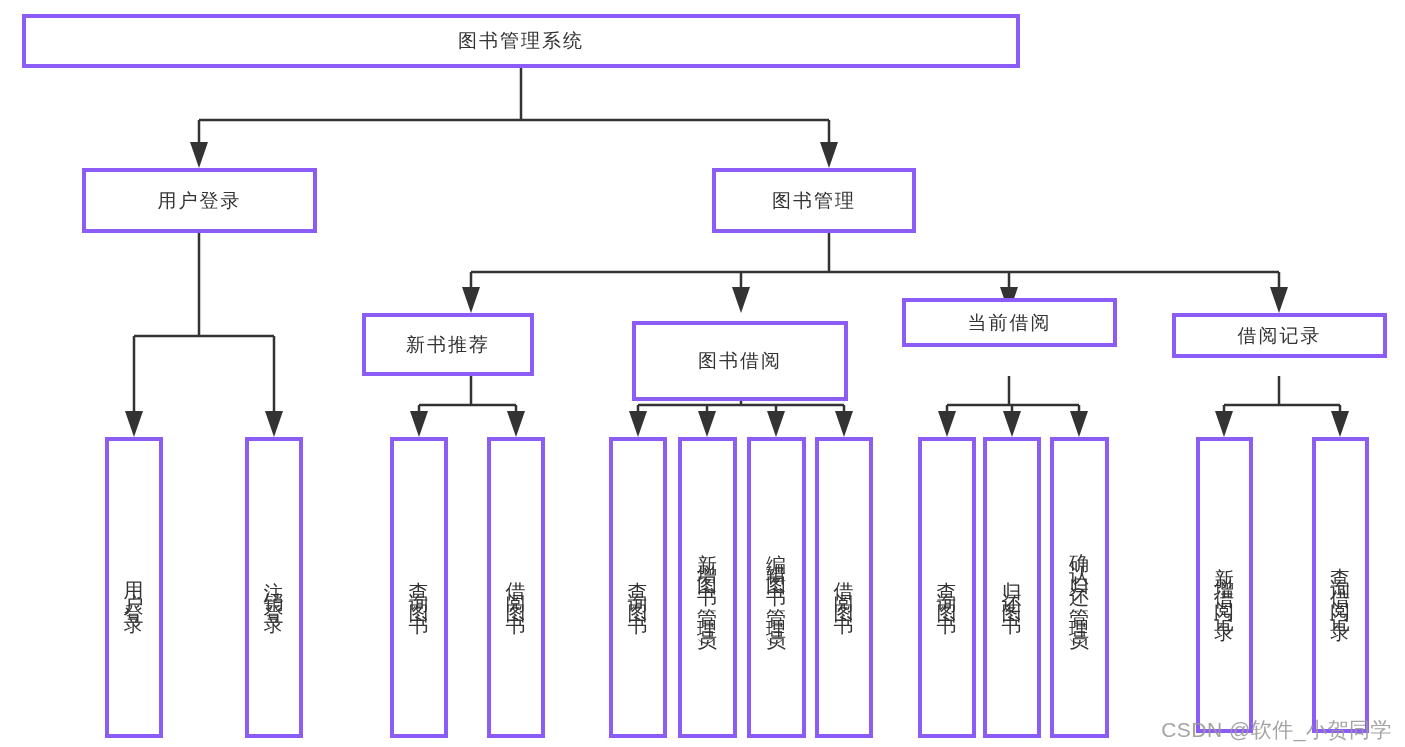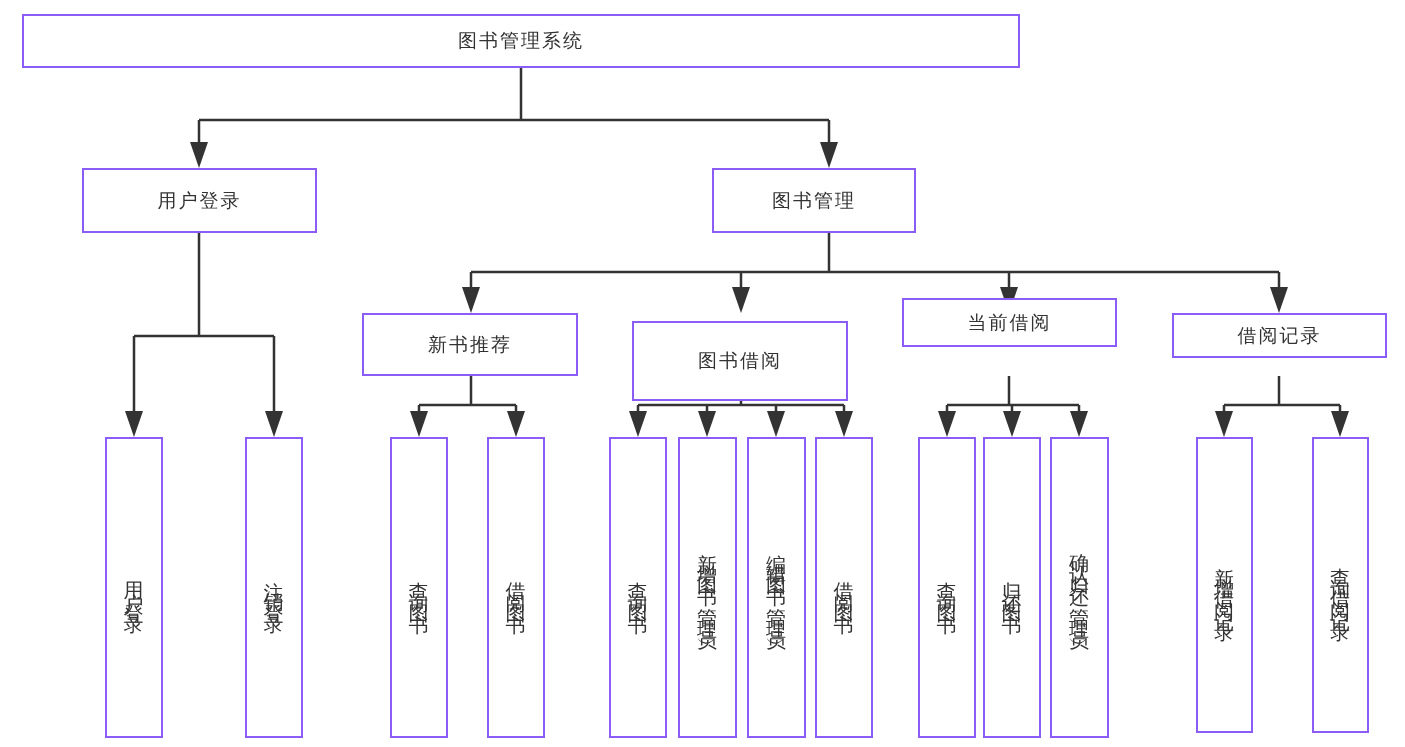--- a/index.html
+++ b/index.html
@@ -2,21 +2,21 @@
 <html><head>
 <meta charset="utf-8">
 <style>
   html,body{margin:0;padding:0;background:#ffffff;}
   .canvas{
     position:relative;width:1405px;height:747px;background:#ffffff;
     font-family:"Liberation Sans","DejaVu Sans",sans-serif;overflow:hidden;
   }
   svg.connectors{position:absolute;left:0;top:0;z-index:1;}
   .node{
-    position:absolute;border:2px solid #8b5cf6;background:#ffffff;
+    position:absolute;border:4px solid #8b5cf6;background:#ffffff;
     display:flex;align-items:center;justify-content:center;
     color:#333333;box-sizing:border-box;z-index:2;
   }
   .node.h span{font-size:19px;letter-spacing:2px;white-space:nowrap;}
   .node.v span{
     writing-mode:vertical-rl;text-orientation:mixed;
     font-size:20px;letter-spacing:11px;line-height:1.1;white-space:nowrap;
   }
   .watermark{
     position:absolute;right:13px;bottom:3px;z-index:5;
@@ -65,21 +65,21 @@
     <span>图书管理系统</span>
   </div>
 
   <div class="node h" style="left:82px;top:168px;width:235px;height:65px">
     <span>用户登录</span>
   </div>
   <div class="node h" style="left:712px;top:168px;width:204px;height:65px">
     <span>图书管理</span>
   </div>
 
-  <div class="node h" style="left:362px;top:313px;width:216px;height:63px">
+  <div class="node h" style="left:362px;top:313px;width:172px;height:63px">
     <span>新书推荐</span>
   </div>
   <div class="node h" style="left:632px;top:321px;width:216px;height:80px">
     <span>图书借阅</span>
   </div>
   <div class="node h" style="left:902px;top:298px;width:215px;height:49px">
     <span>当前借阅</span>
   </div>
   <div class="node h" style="left:1172px;top:313px;width:215px;height:45px">
     <span>借阅记录</span>
@@ -122,14 +122,15 @@
     <span>确认归还（管理员）</span>
   </div>
 
   <div class="node v" style="left:1196px;top:437px;width:57px;height:296px">
     <span>新增借阅记录</span>
   </div>
   <div class="node v" style="left:1312px;top:437px;width:57px;height:296px">
     <span>查询借阅记录</span>
   </div>
 
+  <div class="watermark">CSDN @软件_小贺同学</div>
 
 </div>
 
 </body></html>

